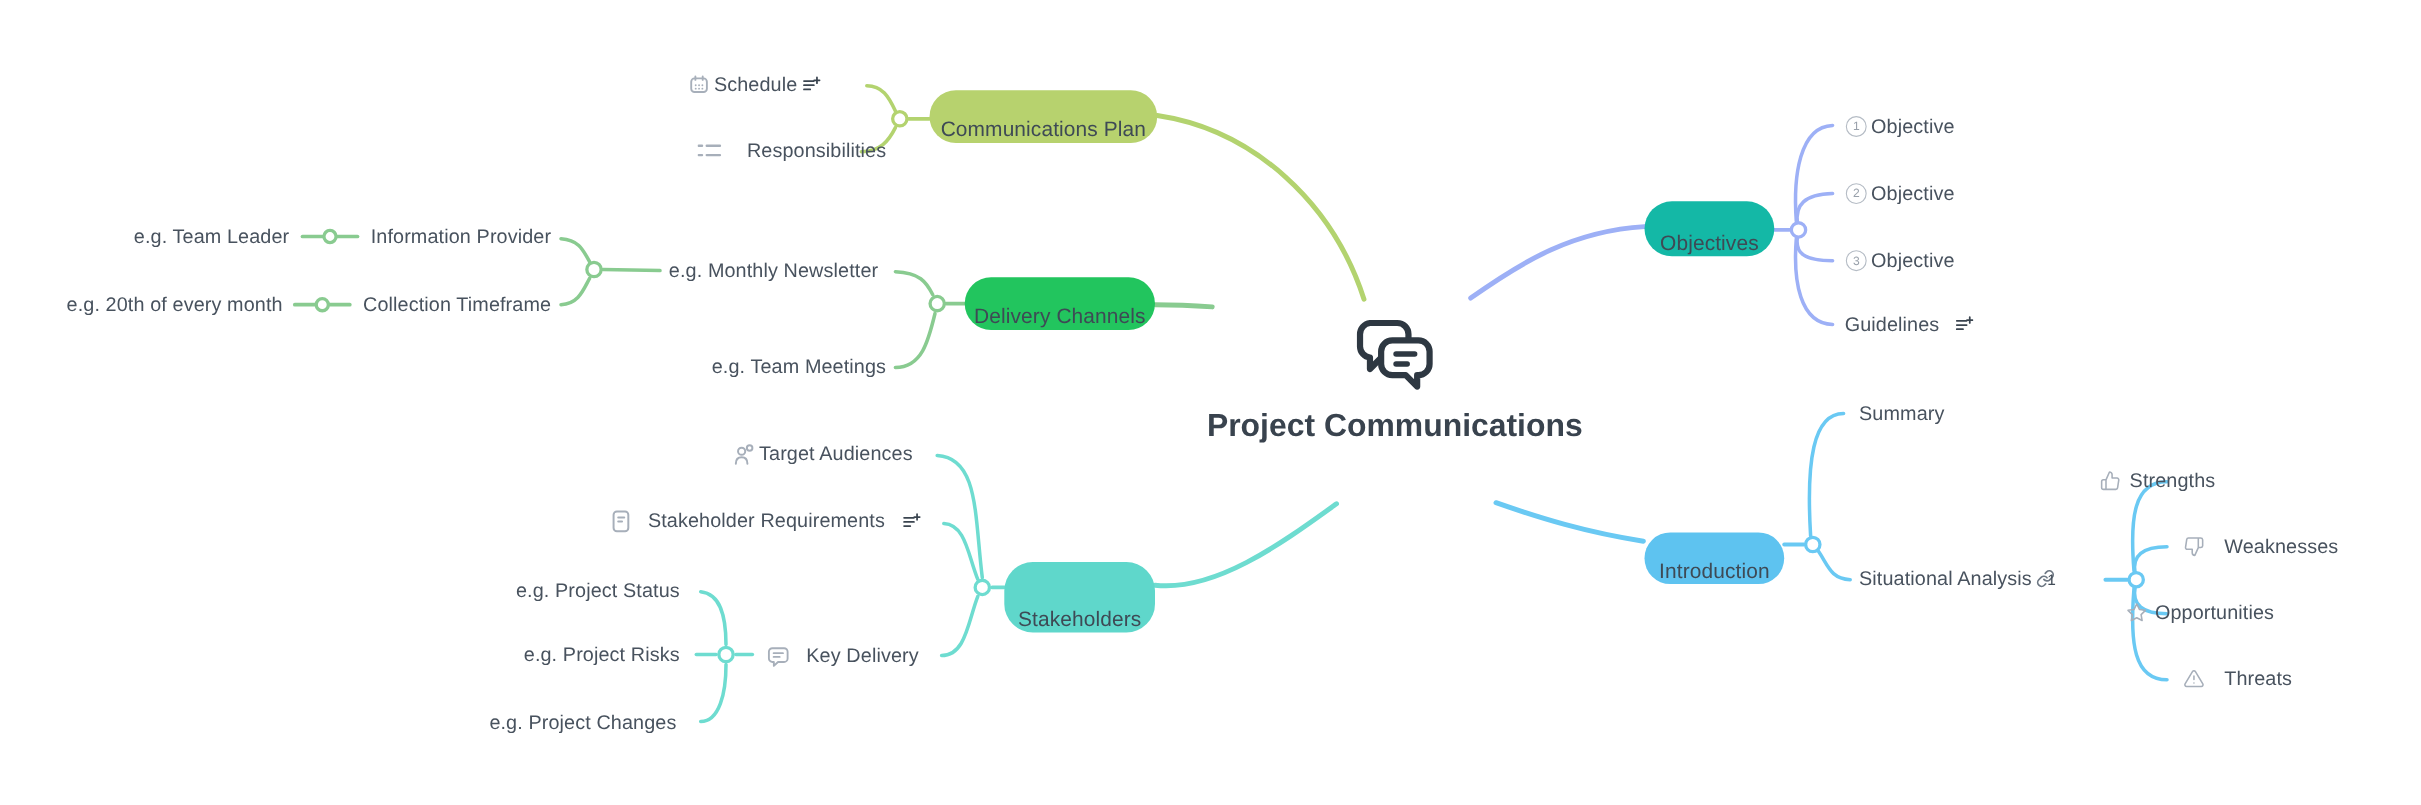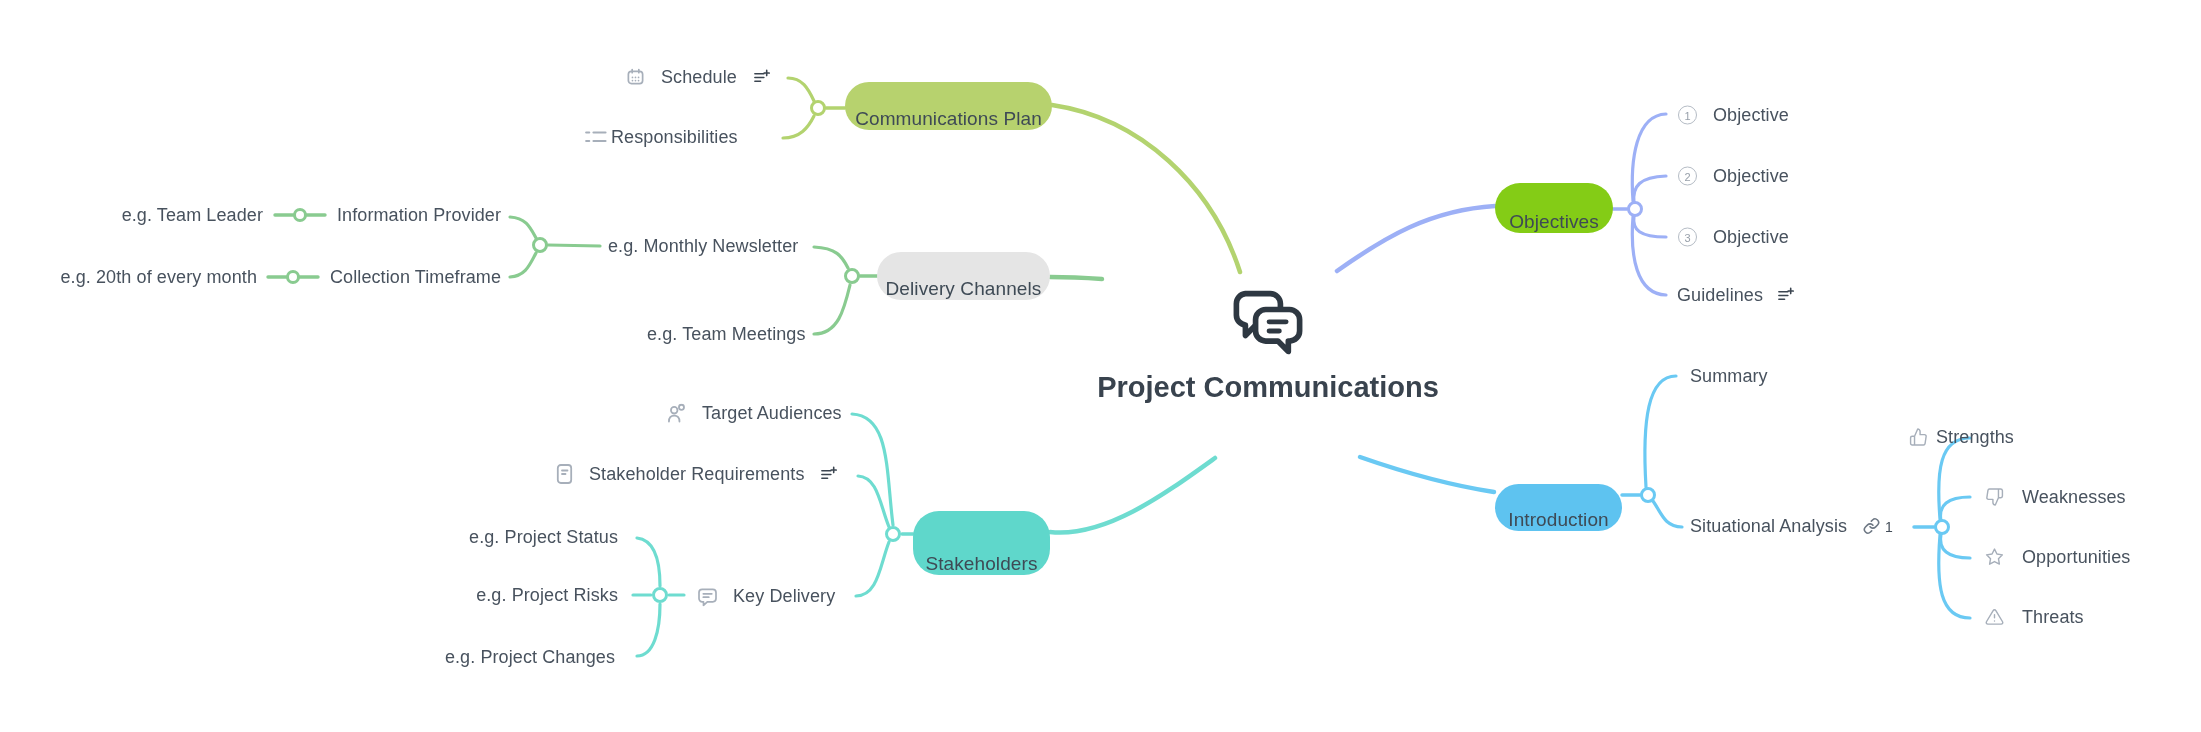--- a/index.html
+++ b/index.html
@@ -1,26 +1,26 @@
 <!DOCTYPE html>
 <html><head>
 <meta charset="utf-8">
 <style>
   html,body{margin:0;padding:0;background:#fff;}
   #canvas{position:relative;width:2201px;height:732px;background:#ffffff;overflow:hidden;
           font-family:"Liberation Sans","DejaVu Sans",sans-serif;}
   #wires{position:absolute;left:0;top:0;pointer-events:none;}
-  .row{position:absolute;display:flex;align-items:center;gap:16px;transform:translateY(-50%);white-space:nowrap;}
+  .row{position:absolute;display:flex;align-items:center;gap:4px;transform:translateY(-50%);white-space:nowrap;}
   .lbl{font-size:18px;color:#48525e;letter-spacing:.1px;}
   .pill{position:absolute;border-radius:26px;display:flex;align-items:flex-end;justify-content:center;
         font-size:19px;color:#3e4a55;letter-spacing:.1px;}
   .pill-comm{background:#b7d26e;}
-  .pill-del{background:#e5e5e5;}
+  .pill-del{background:#22c55e;}
   .pill-stake{background:#5fd7cb;}
-  .pill-obj{background:#84cc16;}
+  .pill-obj{background:#14b8a6;}
   .pill-intro{background:#5ec3f0;margin-top:13px;}
   .junction{position:absolute;box-sizing:border-box;width:16px;height:16px;border-radius:50%;
             background:#fff;border:3.5px solid #999;}
   .mini{width:14px;height:14px;border-width:3px;}
   .jc-comm{border-color:#b3d36f}
   .jc-del{border-color:#89cb90}
   .jc-teal{border-color:#6edcd0}
   .jc-peri{border-color:#9db0f6}
   .jc-blue{border-color:#6ac9f3}
   .badge{box-sizing:border-box;width:19px;height:19px;border:1.6px solid #b5bcc5;border-radius:50%;
@@ -119,21 +119,21 @@
           <circle cx="10" cy="13.8" r="0.9"></circle>
           <circle cx="13.2" cy="13.8" r="0.9"></circle>
       </g>
     </svg>
     <span class="lbl">Schedule</span>
     <svg class="ic" width="17" height="17" viewBox="0 0 18 18" fill="none" stroke="#3b4550" stroke-width="1.7" stroke-linecap="round">
       <path d="M2 5.5 h9.5 M2 9.5 h9.5 M2 13.5 h6 M14.5 2 v5.5 M11.8 4.8 h5.4"></path>
     </svg>
   </div>
 
-  <div class="row" style="left:585px;top:137px;gap:4px">
+  <div class="row" style="left:634px;top:137px;gap:23px">
     <svg class="ic" width="22" height="15" viewBox="0 0 22 15" fill="none" stroke="#a7afba" stroke-width="2.2" stroke-linecap="round">
       <path d="M1.2 3 h3 M8.5 3 h12 M1.2 11.5 h3 M8.5 11.5 h12"></path>
     </svg>
     <span class="lbl">Responsibilities</span>
   </div>
 
   <div class="pill pill-del" style="left:877px;top:252px;width:173px;height:48px">
     <span>Delivery Channels</span>
   </div>
   <div class="junction jc-del" style="left:844px;top:268px"></div>
@@ -255,21 +255,21 @@
       <path d="M14 9V5a3 3 0 0 0-3-3l-4 9v11h11.28a2 2 0 0 0 2-1.7l1.38-9a2 2 0 0 0-2-2.3zM7 22H4a2 2 0 0 1-2-2v-7a2 2 0 0 1 2-2h3"></path>
     </svg>
     <span class="lbl">Strengths</span>
   </div>
   <div class="row" style="left:1985px;top:497px;gap:18px">
     <svg class="ic" width="19" height="19" viewBox="0 0 24 24" fill="none" stroke="#a7afba" stroke-width="1.8" stroke-linecap="round" stroke-linejoin="round">
       <path d="M10 15v4a3 3 0 0 0 3 3l4-9V2H5.72a2 2 0 0 0-2 1.7l-1.38 9a2 2 0 0 0 2 2.3zM17 2h2.67A2.31 2.31 0 0 1 22 4v7a2.31 2.31 0 0 1-2.33 2H17"></path>
     </svg>
     <span class="lbl">Weaknesses</span>
   </div>
-  <div class="row" style="left:1985px;top:557px;gap:18px">
+  <div class="row" style="left:1933px;top:557px;gap:7px">
     <svg class="ic" width="19" height="19" viewBox="0 0 24 24" fill="none" stroke="#a7afba" stroke-width="1.8" stroke-linecap="round" stroke-linejoin="round">
       <polygon points="12 2 15.09 8.26 22 9.27 17 14.14 18.18 21.02 12 17.77 5.82 21.02 7 14.14 2 9.27 8.91 8.26"></polygon>
     </svg>
     <span class="lbl">Opportunities</span>
   </div>
   <div class="row" style="left:1985px;top:617px;gap:18px">
     <svg class="ic" width="19" height="19" viewBox="0 0 24 24" fill="none" stroke="#a7afba" stroke-width="1.8" stroke-linecap="round" stroke-linejoin="round">
       <path d="M10.29 3.86 L1.82 18 a2 2 0 0 0 1.71 3 h16.94 a2 2 0 0 0 1.71-3 L13.71 3.86 a2 2 0 0 0 -3.42 0 z"></path>
       <path d="M12 9v4 M12 17h.01"></path>
     </svg>

